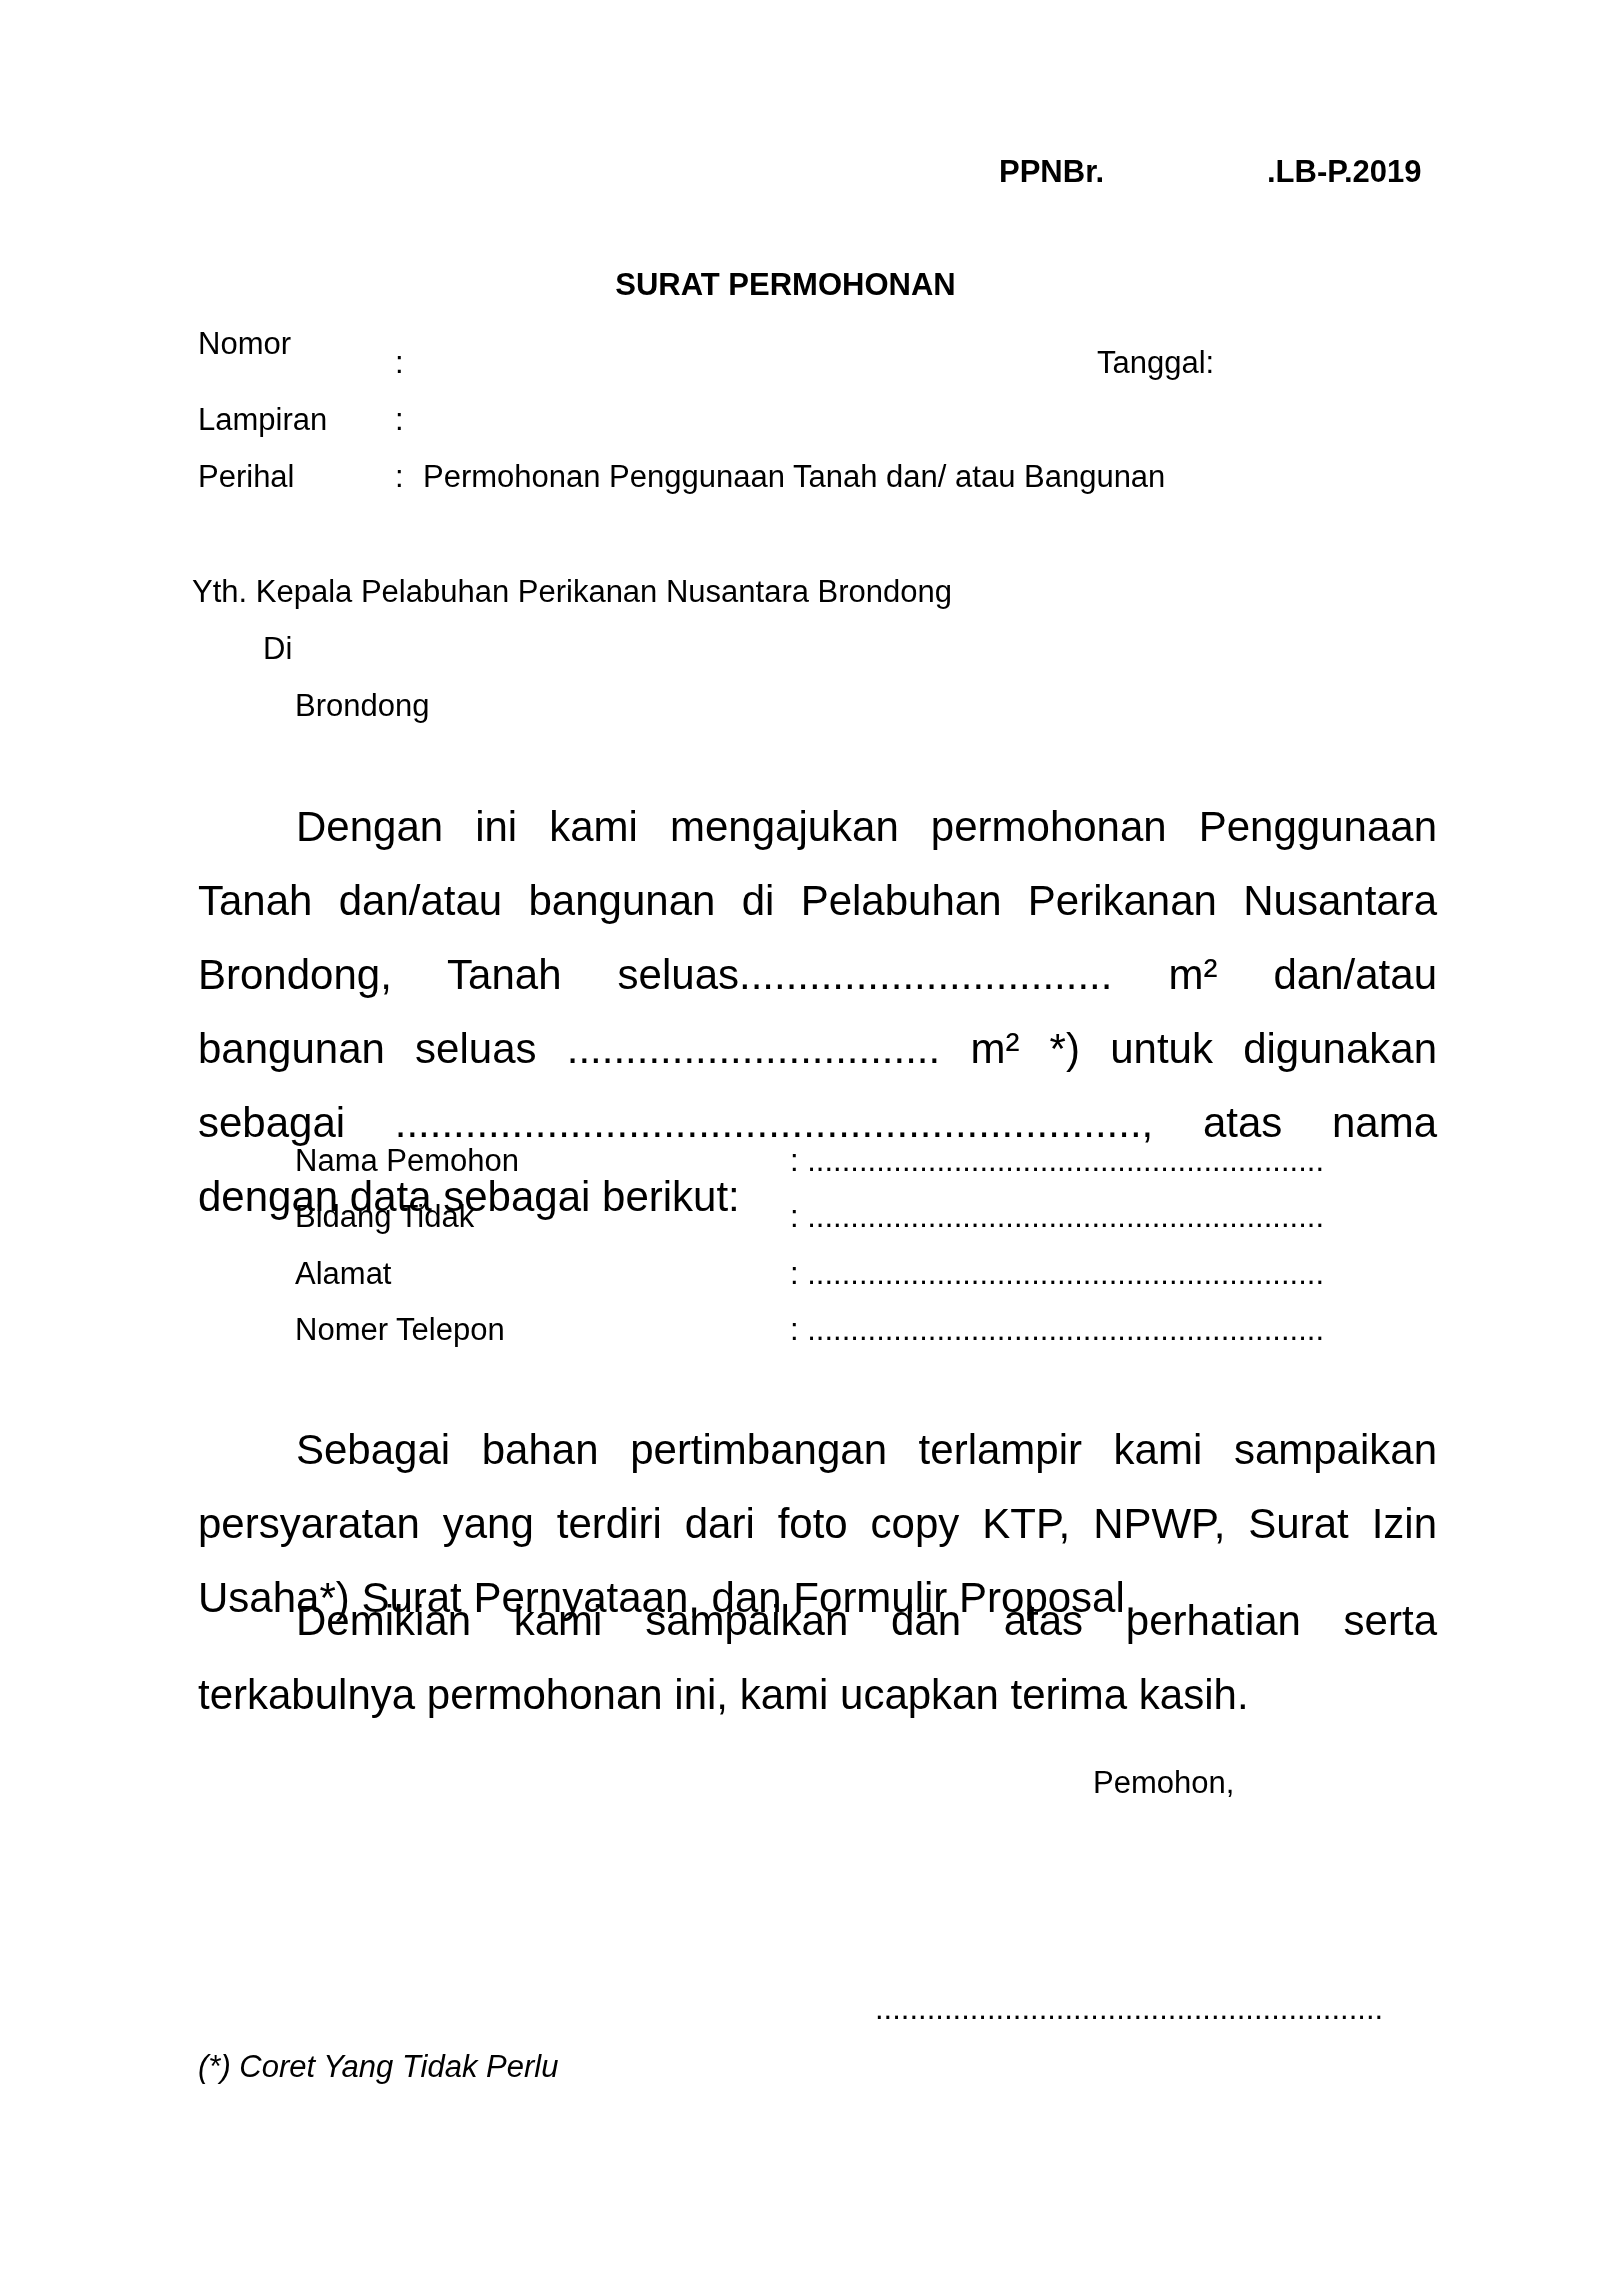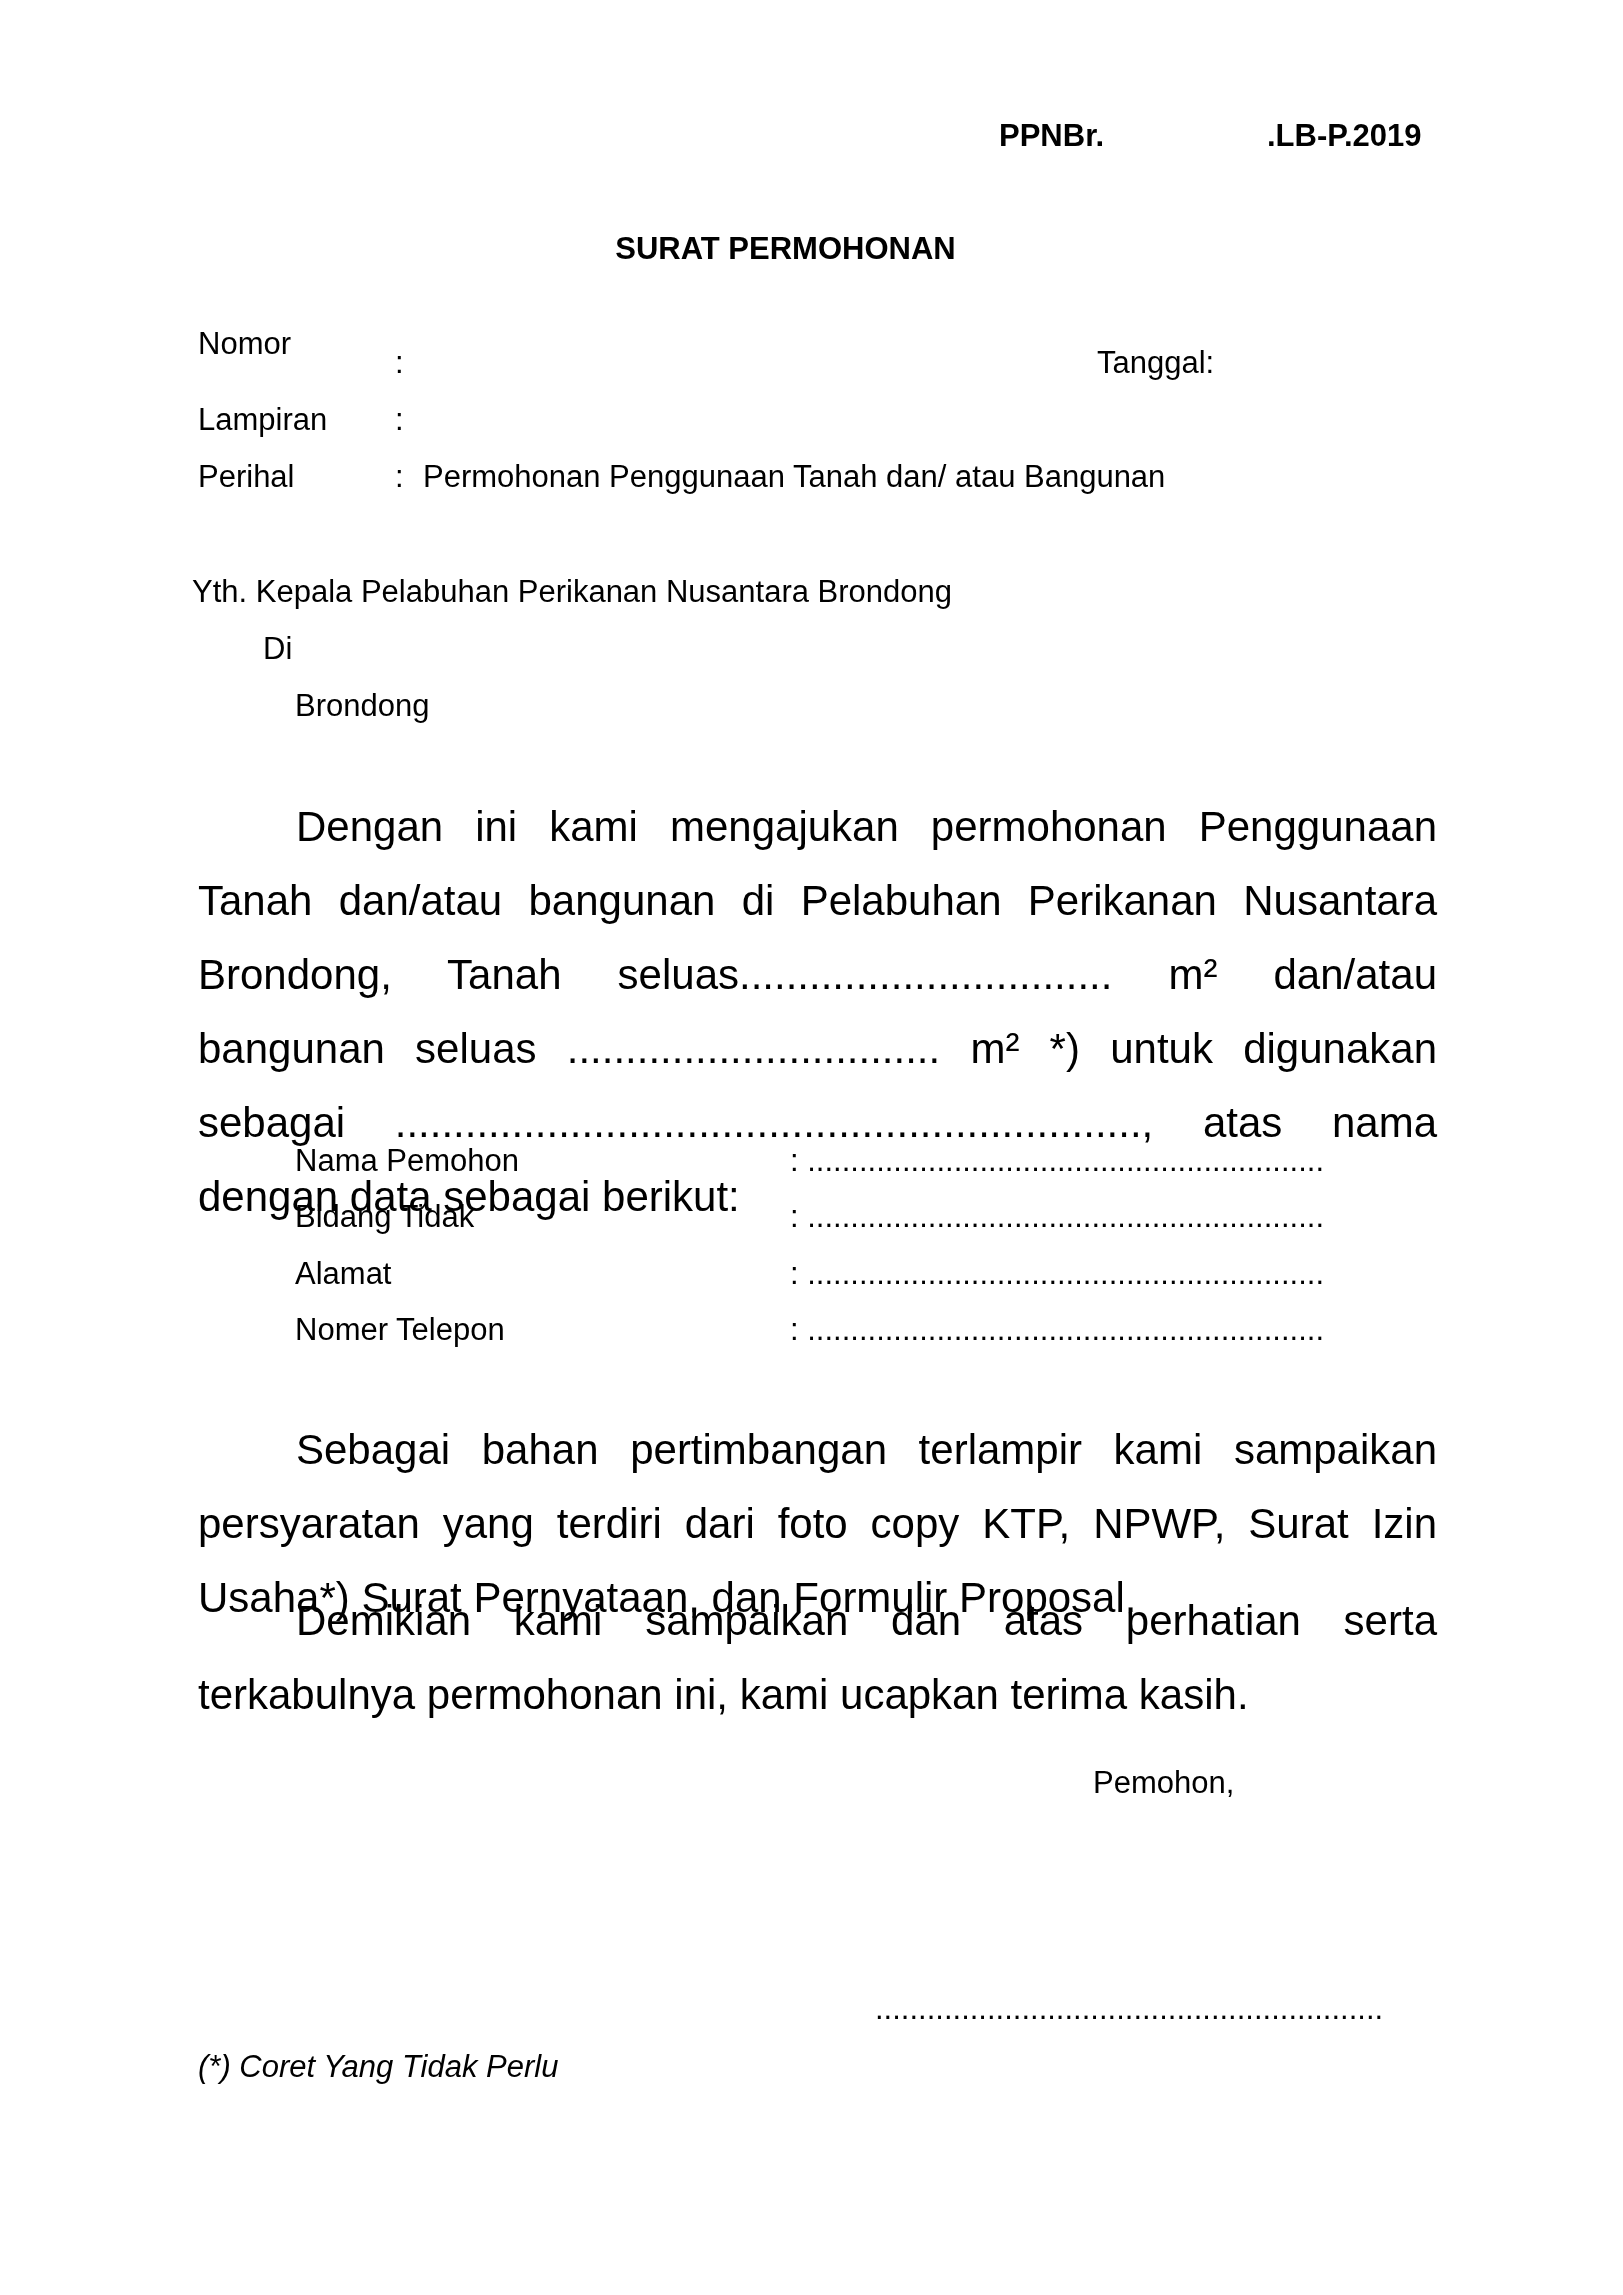--- a/index.html
+++ b/index.html
@@ -1,19 +1,19 @@
 <!DOCTYPE html>
 <html style="font-size:10.5px"><head>
 <meta charset="utf-8">
 <style>
   html, body { margin:0; padding:0; background:#ffffff; }
   body { width:1623px; height:2295px; position:relative; overflow:hidden;
          font-family:"Liberation Sans", sans-serif; color:#000; }
   .abs { position:absolute; white-space:nowrap; font-size:31px; line-height:1; }
-  .bold { font-weight:bold; }
+  .bold { font-weight:bold;margin-top:36px; }
   .ref-left { left:999px; top:120px; }
   .ref-right { left:1267px; top:120px; }
   .title { left:0; width:1623px; text-align:center; top:233px; margin-left:-26px; }
   .meta-label { left:198px; }
   .meta-colon { left:395px; }
   .meta-value { left:423px; }
   .tanggal { left:1097px; top:347px;text-align:center; }
   .para { position:absolute; left:198px; width:1239px; font-size:42px; line-height:74px; text-align:justify; text-indent:98px; }
   .field-label { left:295px; }
   .field-value { left:790px; }

